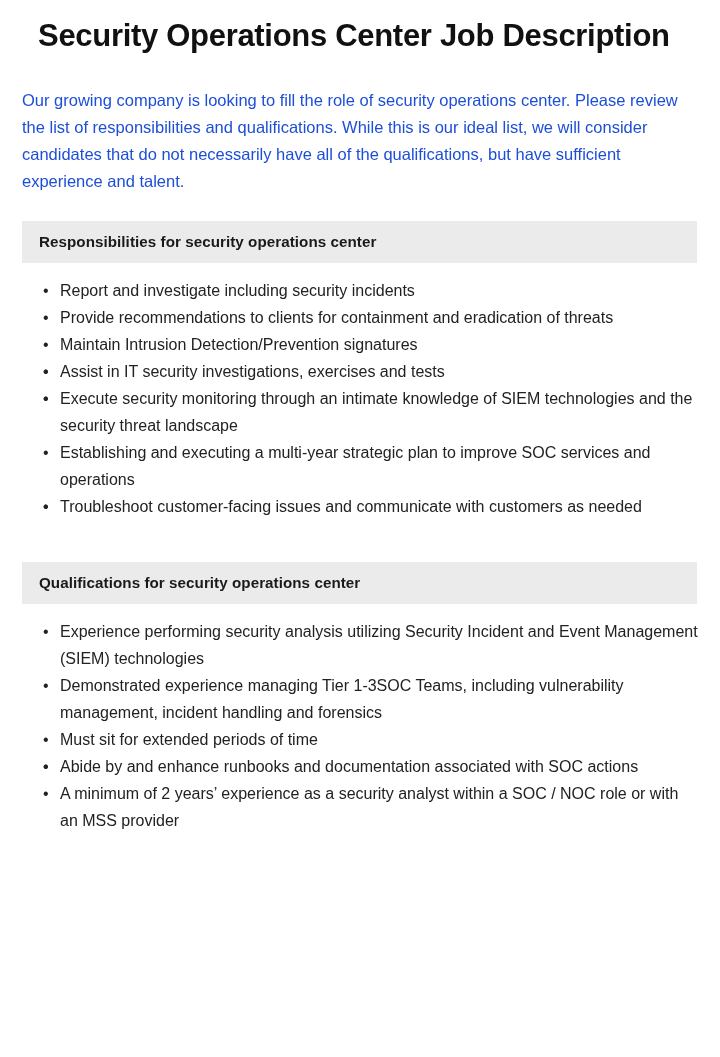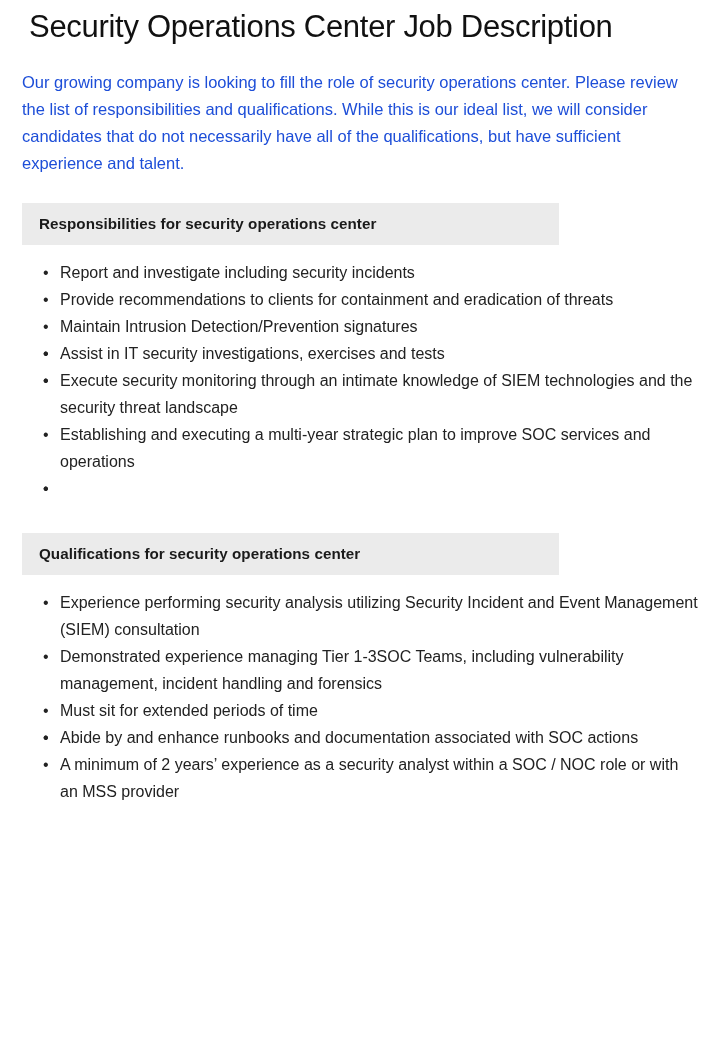--- a/index.html
+++ b/index.html
@@ -14,53 +14,53 @@
     color: #1f1f1f;
     -webkit-font-smoothing: antialiased;
   }
   .page {
     width: 720px;
     box-sizing: border-box;
     padding: 0 22px 30px 22px;
   }
   .doc-title {
     font-size: 31px;
-    font-weight: normal;
+    font-weight: bold;
     letter-spacing: -0.3px;
     line-height: 1.18;
     color: #111111;
-    margin: 7px;
+    margin: 16px;
     padding-top: 2px;
   }
   .intro {
     font-size: 16.5px;
     line-height: 27px;
     color: #1d4ed8;
     margin: 0;
     padding-top: 16px;
     max-width: 665px;
   }
   .section {
     margin-top: 0;
   }
   .section-header {
     background: #ebebeb;
     box-sizing: border-box;
-    width: 537px;
+    width: 675px;
     min-height: 42px;
     display: flex;
     align-items: center;
     padding: 0 17px;
     font-size: 15.2px;
     font-weight: bold;
     color: #1a1a1a;
     letter-spacing: 0.05px;
   }
   .section-1 { margin-top: 26px; }
-  .section-2 { margin-top: 44px; }
+  .section-2 { margin-top: 28px; }
   ul.items {
     list-style: none;
     margin: 0;
     padding: 0;
     padding-top: 14px;
   }
   ul.items li {
     position: relative;
     font-size: 16px;
     line-height: 27px;
@@ -95,29 +95,29 @@
     <ul class="items list-1" id="list-0">
         <li><span class="bullet">•</span><span>Report and investigate including security incidents</span></li>
         <li><span class="bullet">•</span><span>Provide recommendations to clients for containment and eradication of threats</span></li>
         <li><span class="bullet">•</span><span>Maintain Intrusion Detection/Prevention signatures</span></li>
         <li><span class="bullet">•</span></li>
         <li><span class="bullet">•</span><span>Assist in IT security investigations, exercises and tests</span></li>
         <li><span class="bullet">•</span></li>
         <li><span class="bullet">•</span><span>Execute security monitoring through an intimate knowledge of SIEM technologies and the security threat landscape</span></li>
         <li><span class="bullet">•</span><span>Establishing and executing a multi-year strategic plan to improve SOC services and operations</span></li>
         <li><span class="bullet">•</span></li>
-        <li><span class="bullet">•</span></li>
+        <li><span class="bullet">•</span><span>Troubleshoot customer-facing issues and communicate with customers as needed</span></li>
       </ul>
   </div>
   <div class="spacer-after-list"></div>
 
   <div class="section section-2">
     <div class="section-header">Qualifications for security operations center</div>
     <ul class="items list-2" id="list-1">
-        <li><span class="bullet">•</span><span>Experience performing security analysis utilizing Security Incident and Event Management (SIEM) consultation</span></li>
+        <li><span class="bullet">•</span><span>Experience performing security analysis utilizing Security Incident and Event Management (SIEM) technologies</span></li>
         <li><span class="bullet">•</span><span>Demonstrated experience managing Tier 1-3SOC Teams, including vulnerability management, incident handling and forensics</span></li>
         <li><span class="bullet">•</span><span>Must sit for extended periods of time</span></li>
         <li><span class="bullet">•</span></li>
         <li><span class="bullet">•</span><span>Abide by and enhance runbooks and documentation associated with SOC actions</span></li>
         <li><span class="bullet">•</span><span>A minimum of 2 years’ experience as a security analyst within a SOC / NOC role or with an MSS provider</span></li>
       </ul>
   </div>
 
 </div>
 

